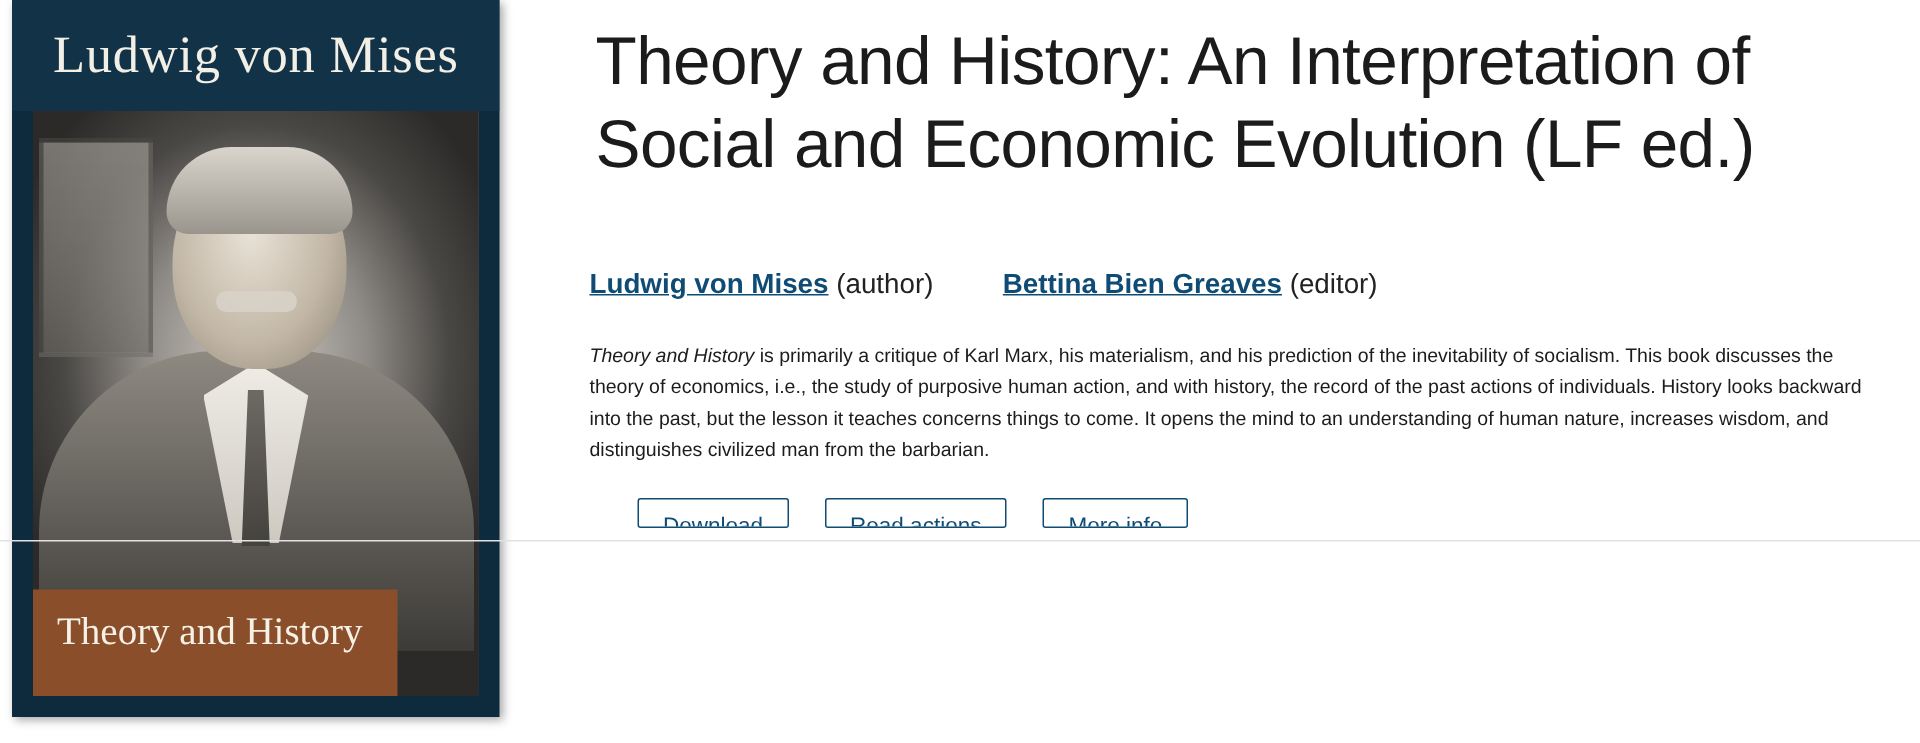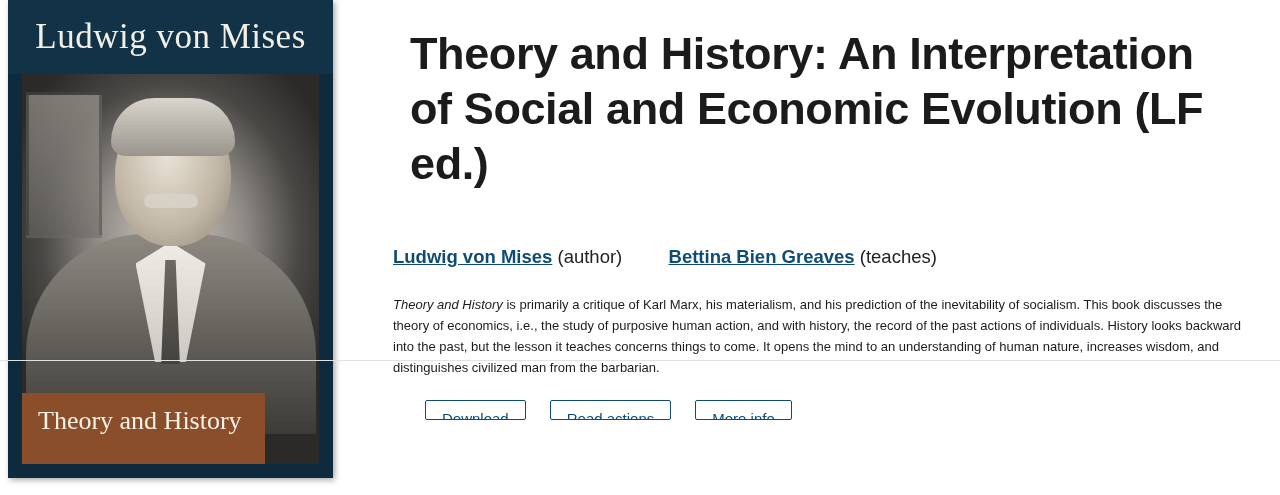--- a/index.html
+++ b/index.html
@@ -159,24 +159,24 @@
     text-transform: uppercase;
   }
 
   
   .main-col {
     flex: 1 1 auto;
     padding: 10px 22px 0 58px;
     box-sizing: border-box;
   }
   h1.title {
-    margin: 17px;
+    margin: 4px;
     font-size: 45px;
     line-height: 1.22;
-    font-weight: 700;
+    font-weight: 400;
     letter-spacing: -0.4px;
     color: #1b1b1b;
   }
   .byline {
     margin-top: 54px;
     font-size: 18.5px;
     color: #222;
   }
   .byline .name {
     color: #0f4c75;
@@ -254,21 +254,21 @@
   </div>
 
   <div class="main-col">
     <h1 class="title">Theory and History: An Interpretation of Social and Economic Evolution (LF ed.)</h1>
 
     <div class="byline">
       <a href="#" class="name">Ludwig von Mises</a>
       <span class="role">(author)</span>
       <span class="gap"></span>
       <a href="#" class="name">Bettina Bien Greaves</a>
-      <span class="role">(teaches)</span>
+      <span class="role">(editor)</span>
     </div>
 
     <p class="summary"><em>Theory and History</em><span> is primarily a critique of Karl Marx, his materialism, and his prediction of the inevitability of socialism. This book discusses the theory of economics, i.e., the study of purposive human action, and with history, the record of the past actions of individuals. History looks backward into the past, but the lesson it teaches concerns things to come. It opens the mind to an understanding of human nature, increases wisdom, and distinguishes civilized man from the barbarian.</span></p>
 
     <div class="buttons">
       <button class="btn">Download</button>
       <button class="btn">Read actions</button>
       <button class="btn">More info</button>
     </div>
   </div>

